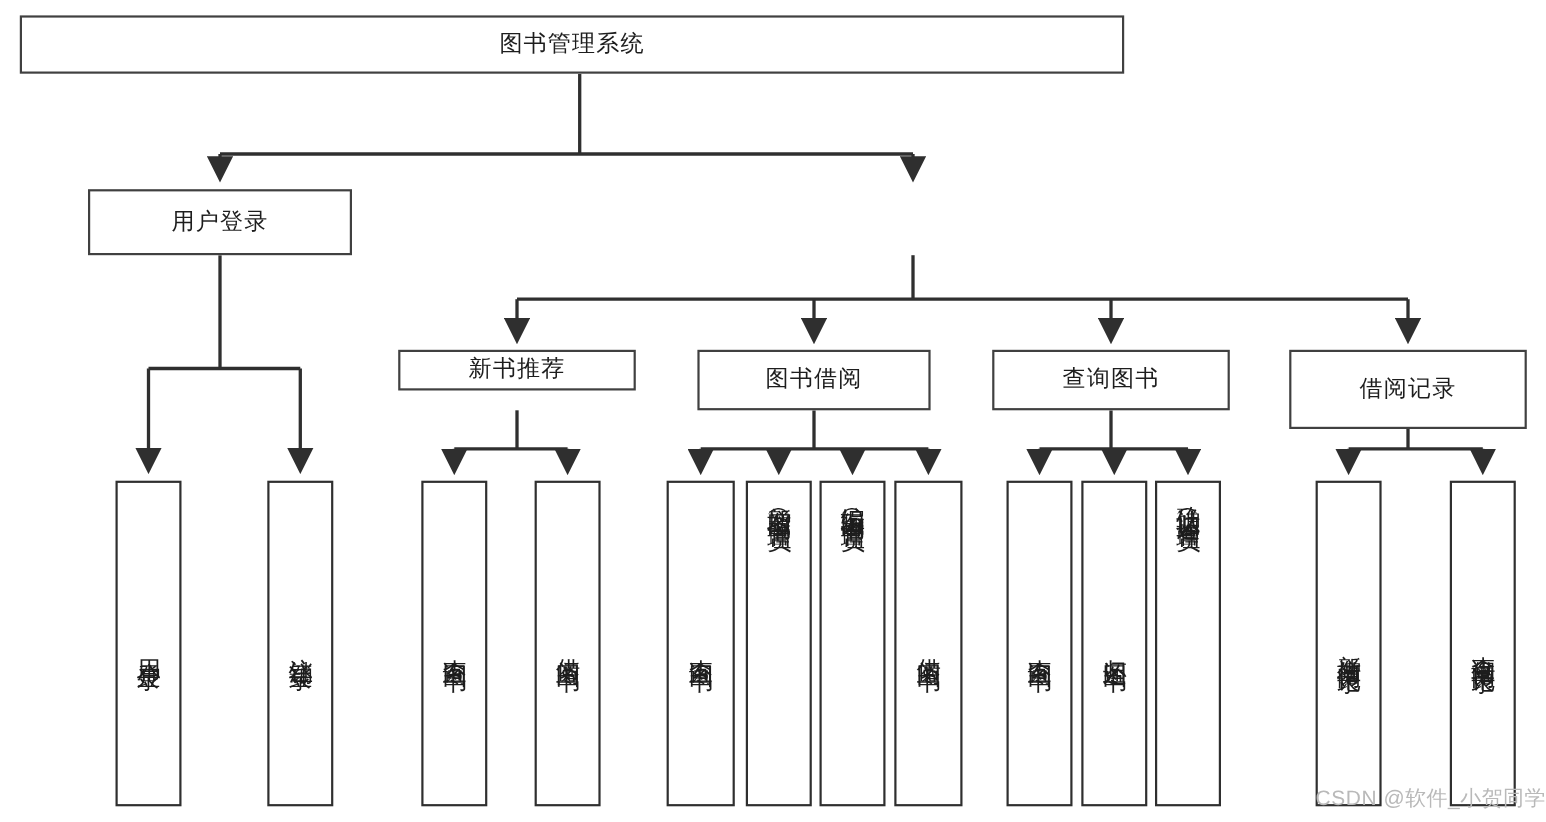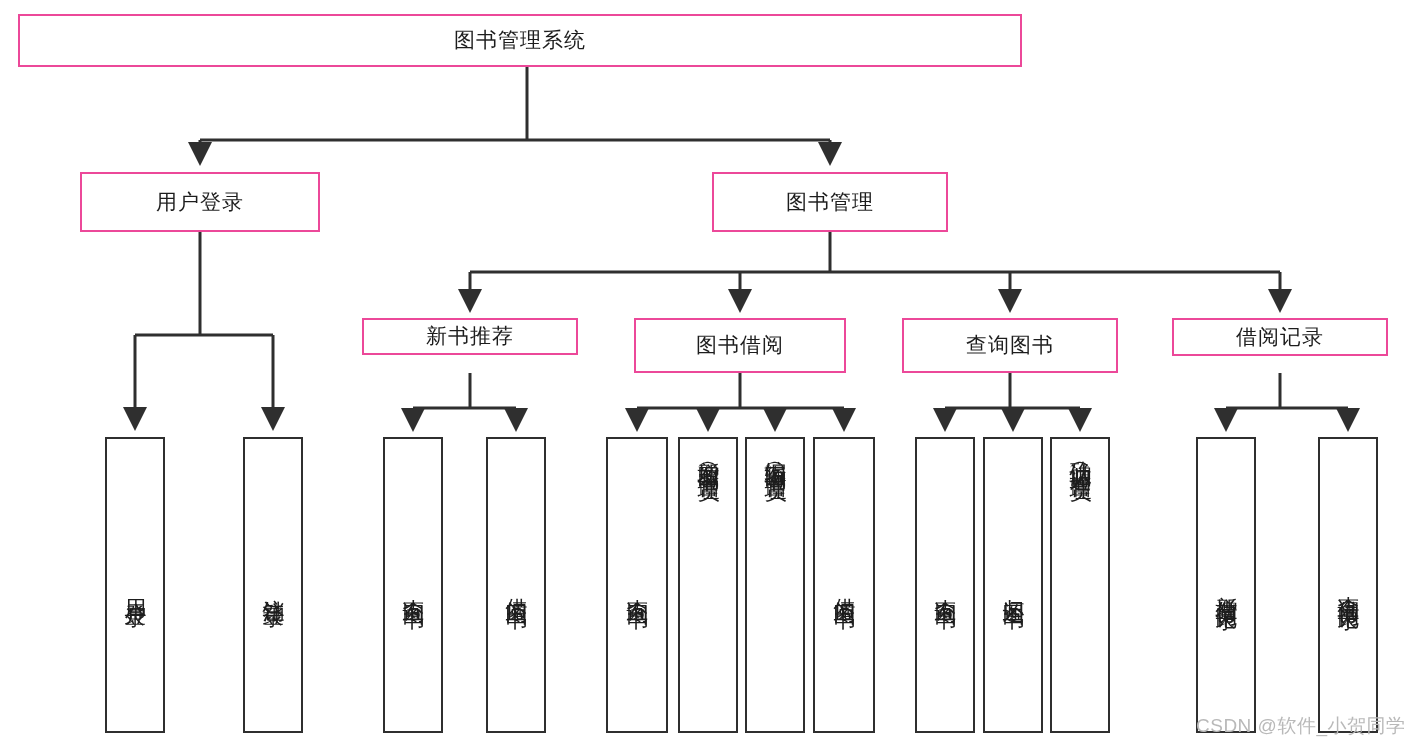--- a/index.html
+++ b/index.html
@@ -22,21 +22,21 @@
   #diagram-svg {
     position: absolute;
     top: 0;
     left: 0;
     width: 1405px;
     height: 747px;
   }
   .node-box {
     position: absolute;
     box-sizing: border-box;
-    border: 2px solid #ec4899;
+    border: 2px solid #404040;
     background: #ffffff;
     display: flex;
     align-items: center;
     justify-content: center;
     color: #1a1a1a;
   }
   .node-label {
     font-size: 21px;
     line-height: 1.15;
     letter-spacing: 1px;
@@ -130,34 +130,31 @@
     </g>
   </svg>
 
   <div class="node-box" style="left:18px; top:14px; width:1004px; height:53px;">
     <span class="node-label">图书管理系统</span>
   </div>
 
   <div class="node-box" style="left:80px; top:172px; width:240px; height:60px;">
     <span class="node-label">用户登录</span>
   </div>
-  <div class="node-box" style="left:712px; top:172px; width:236px; height:60px;">
-    <span class="node-label">图书管理</span>
-  </div>
 
   <div class="node-box" style="left:362px; top:318px; width:216px; height:37px;">
     <span class="node-label">新书推荐</span>
   </div>
   <div class="node-box" style="left:634px; top:318px; width:212px; height:55px;text-align:right;">
     <span class="node-label">图书借阅</span>
   </div>
   <div class="node-box" style="left:902px; top:318px; width:216px; height:55px;">
     <span class="node-label">查询图书</span>
   </div>
-  <div class="node-box" style="left:1172px; top:318px; width:216px; height:38px;">
+  <div class="node-box" style="left:1172px; top:318px; width:216px; height:72px;">
     <span class="node-label">借阅记录</span>
   </div>
 
   <div class="leaf-box align-center" style="left:105px; top:437px; width:60px; height:296px;">
     <span class="leaf-label">用户登录</span>
   </div>
   <div class="leaf-box align-center" style="left:243px; top:437px; width:60px; height:296px;">
     <span class="leaf-label">注销登录</span>
   </div>
 

